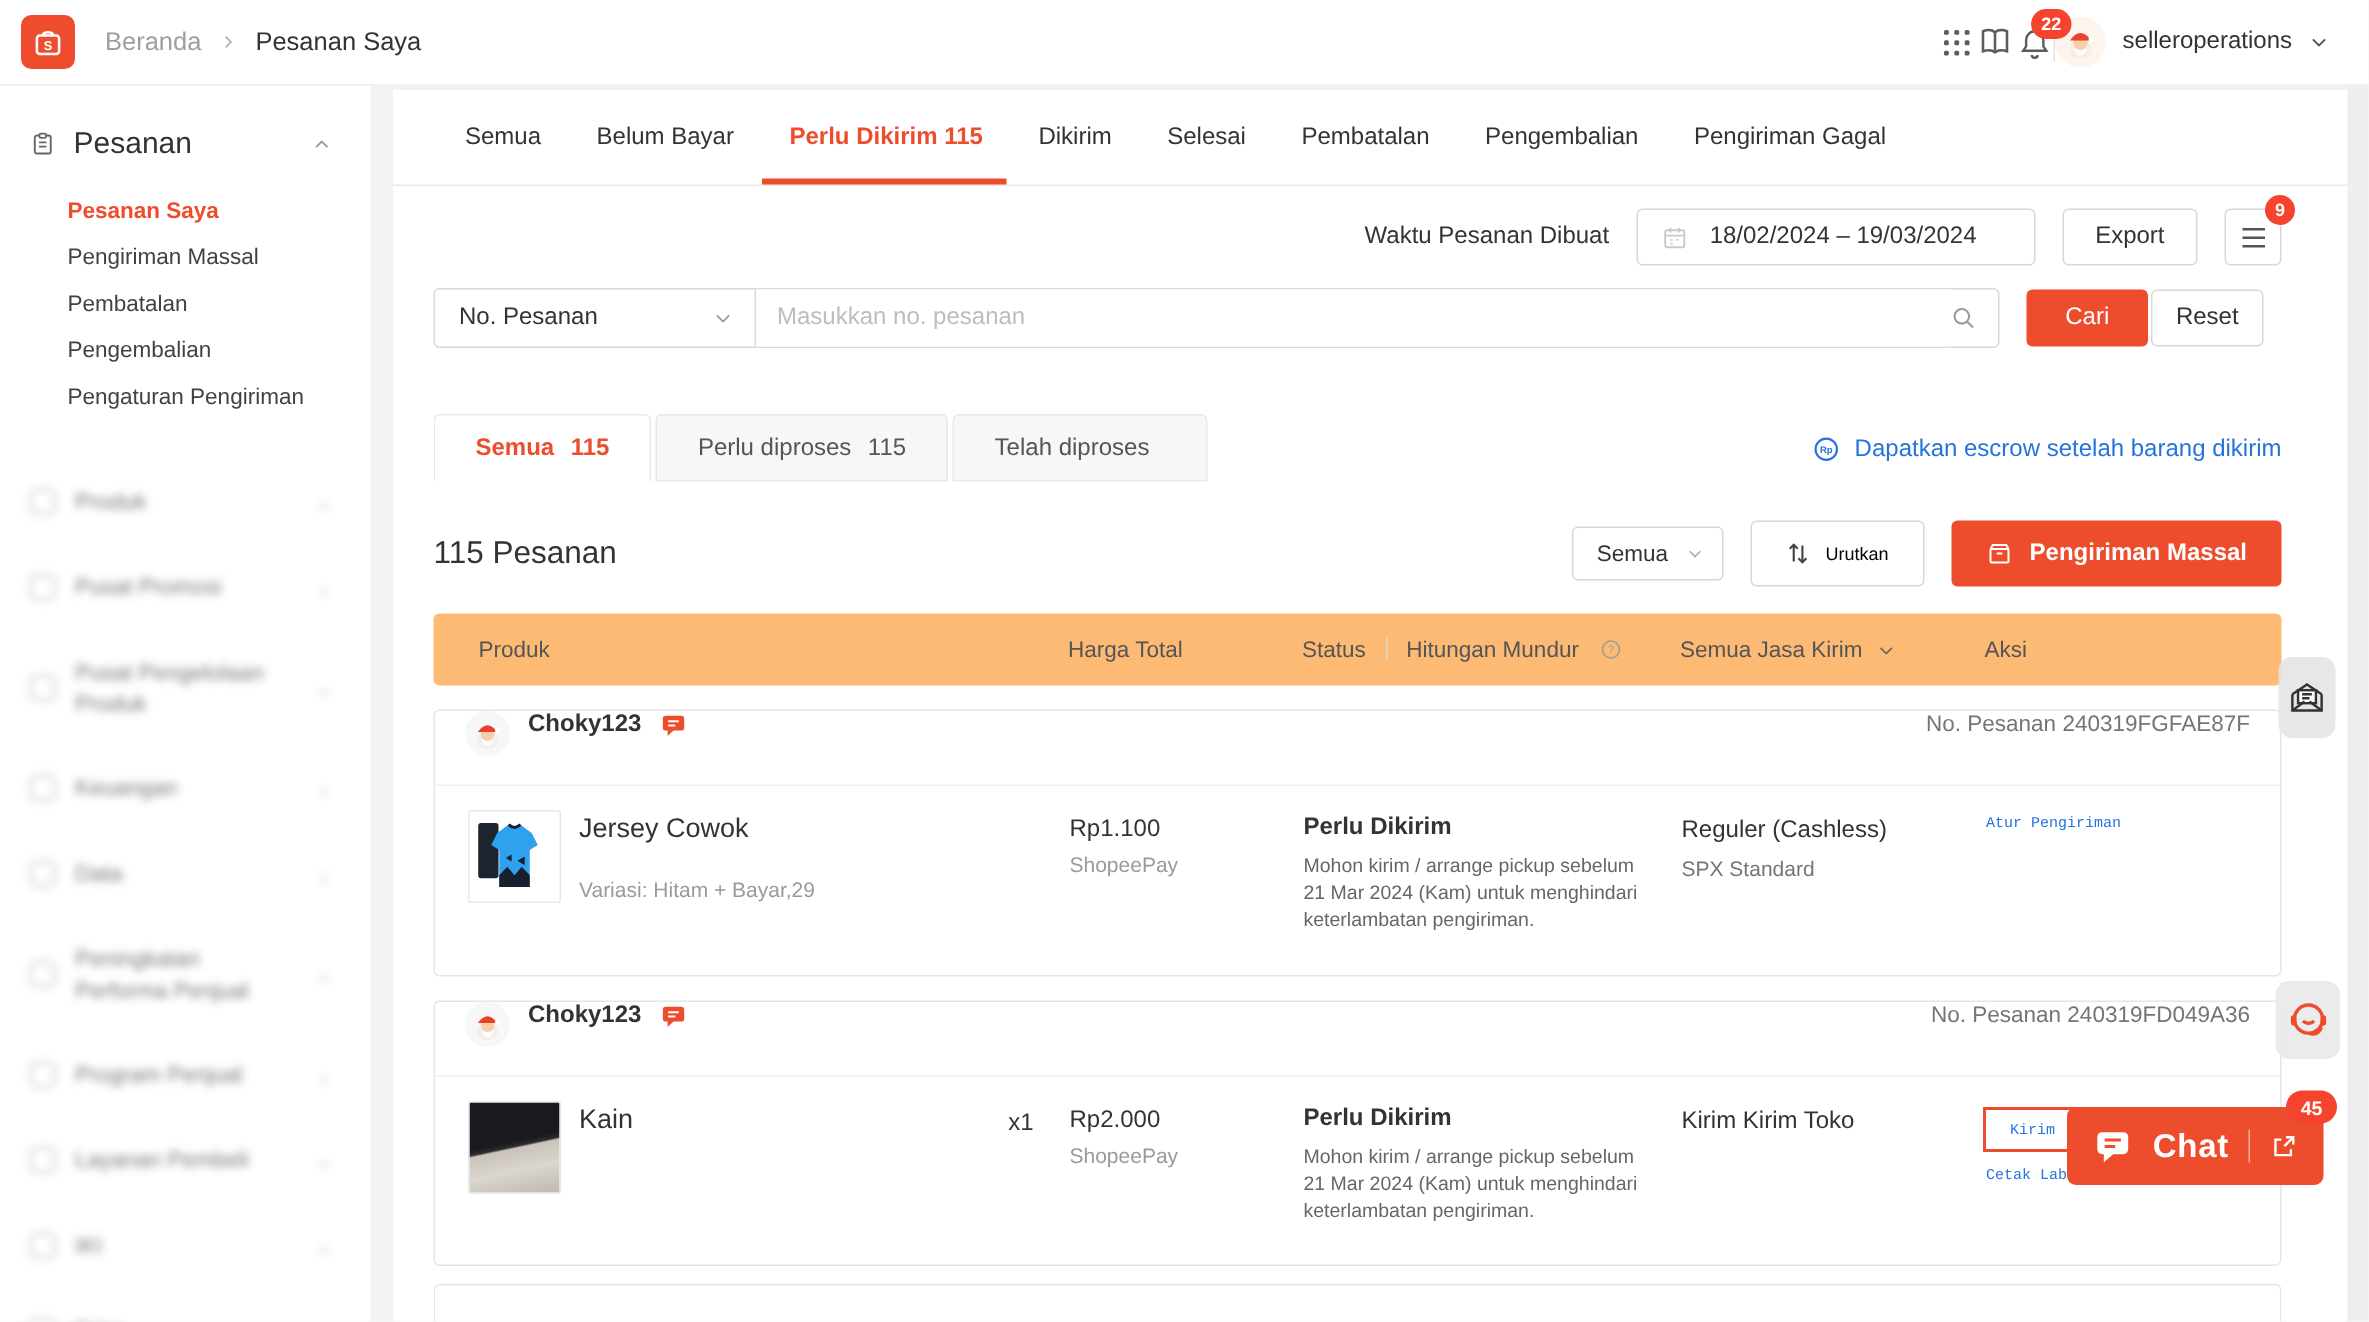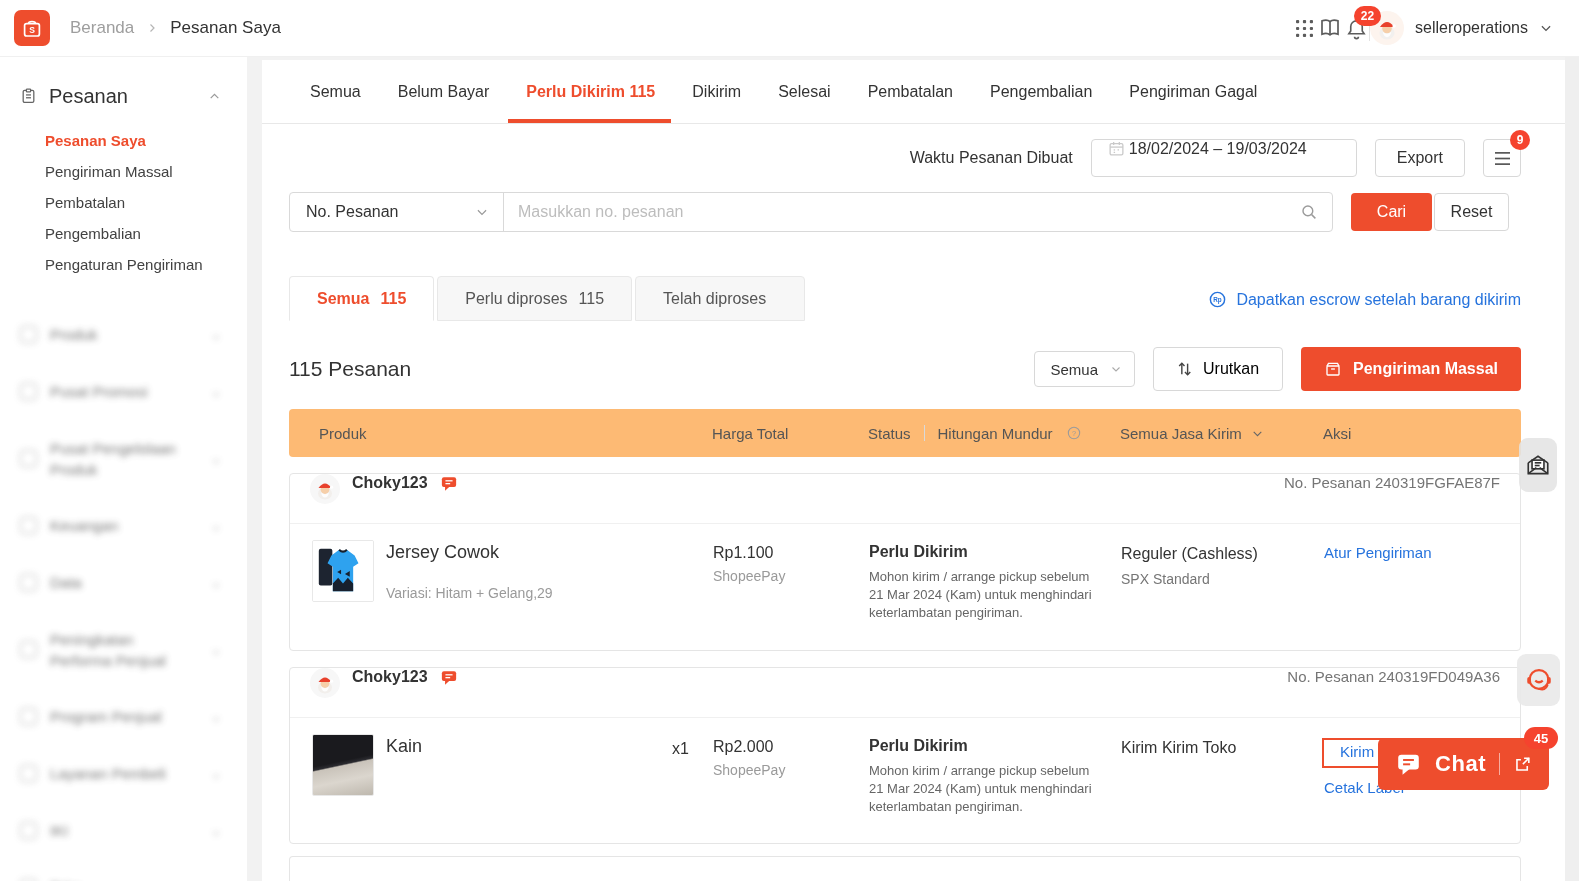--- a/index.html
+++ b/index.html
@@ -42,22 +42,22 @@
   
   .main{position:absolute;top:60px;left:262px;right:14px;bottom:0;background:#fff;overflow:hidden}
   .tabs{height:64px;border-bottom:1px solid #e8e8e8;display:flex;align-items:stretch;gap:37px;padding:0 48px}
   .tab{display:flex;align-items:center;font-size:16px;color:#333;position:relative;cursor:pointer;white-space:nowrap}
   .tab.active{color:#ee4d2d;font-weight:bold}
   .tab.active::after{content:"";position:absolute;left:-18px;right:-16px;bottom:0;height:4px;background:#ee4d2d}
 
   .content{padding:14px 44px 0 27px}
   .filter-row{display:flex;justify-content:flex-end;align-items:center;gap:18px;height:40px}
   .date-label{font-size:16px;color:#333}
-  .date-box{height:38px;border:1px solid #d8d8d8;border-radius:4px;display:flex;align-items:flex-start;
-    padding:0 16px;gap:4px;font-size:16px;color:#333;cursor:pointer;min-width:266px}
+  .date-box{height:38px;border:1px solid #d8d8d8;border-radius:4px;display:flex;align-items:center;
+    padding:0 16px;gap:15px;font-size:16px;color:#333;cursor:pointer;min-width:266px}
   .btn{height:38px;border:1px solid #d8d8d8;border-radius:4px;background:#fff;display:flex;align-items:center;
     justify-content:center;font-size:16px;color:#333;padding:0 21px;cursor:pointer;font-family:inherit}
   .filter-btn{width:38px;padding:0;position:relative}
   .badge-sm{top:-10px;right:-10px;width:20px;height:20px}
 
   .search-row{display:flex;align-items:center;margin-top:14px}
   .search-box{flex:1;height:40px;border:1px solid #d9d9d9;border-radius:4px;display:flex;align-items:center;max-width:1044px;background:#fff}
   .search-type{width:214px;align-self:stretch;border-right:1px solid #d9d9d9;display:flex;align-items:center;
     padding:0 14px 0 16px;font-size:16px;color:#333;cursor:pointer}
   .search-type .sel-label{flex:1}
@@ -72,21 +72,21 @@
     background:#f7f7f7;border:1px solid #e8e8e8;border-radius:4px 4px 0 0;margin-right:3px;cursor:pointer;white-space:nowrap}
   .subtab.active{background:#fff;color:#ee4d2d;font-weight:bold;border-bottom-color:#fff}
   .escrow{margin-left:auto;display:flex;align-items:center;gap:9px;color:#2673dd;font-size:16px;padding-bottom:12px;cursor:pointer}
 
   .list-head{display:flex;align-items:center;margin-top:26px}
   .list-title{font-size:21px;font-weight:normal;color:#333}
   .list-head-right{margin-left:auto;display:flex;align-items:center;gap:18px}
   .mini-select{height:36px;border:1px solid #d8d8d8;border-radius:4px;display:flex;align-items:center;gap:12px;
     padding:0 12px 0 15px;font-size:15px;color:#333;cursor:pointer}
   .btn-sort{height:44px;padding:0 23px;gap:11px;display:flex;align-items:center;border:1px solid #d8d8d8;
-    border-radius:4px;font-size:16px;background:#fff;cursor:pointer}
+    border-radius:4px;font-size:12px;background:#fff;cursor:pointer}
   .btn-mass{height:44px;background:#ee4d2d;border:0;color:#fff;border-radius:4px;display:flex;align-items:center;
     gap:11px;padding:0 23px;font-size:16px;font-weight:bold;cursor:pointer}
 
   .ogrid{display:grid;grid-template-columns:415px 155px 250px 200px 1fr}
   .thead{margin-top:18px;height:48px;background:#fdba74;border-radius:4px;align-items:center;font-size:15px;color:#555}
   .th-product{padding-left:30px}
   .th-price{padding-left:8px}
   .th-status{padding-left:9px;display:flex;align-items:center;gap:13px}
   .th-div{width:1px;height:16px;background:#d9d9d9}
   .th-ship{padding-left:11px;display:flex;align-items:center;gap:9px;cursor:pointer}
@@ -112,21 +112,21 @@
   .price-main{font-size:16px;color:#333;padding-top:4px}
   .price-sub{font-size:14px;color:#9a9a9a;margin-top:6px}
   .cell-status{padding-left:9px;padding-right:14px}
   .st-main{font-size:16px;font-weight:bold;color:#333;padding-top:3px}
   .st-note{font-size:13px;color:#666;line-height:1.4;margin-top:7px}
   .cell-ship{padding-left:11px}
   .ship-main{font-size:16px;color:#333;padding-top:5px}
   .ship-sub{font-size:14px;color:#757575;margin-top:8px}
   .cell-action{padding-left:14px;padding-top:4px}
   .action-stack{display:flex;flex-direction:column;gap:11px;align-items:flex-start}
-  .link{color:#2673dd;font-size:15px;cursor:pointer;background:none;border:none;font-family:Liberation Sans, sans-serif;padding:0}
+  .link{color:#2673dd;font-size:10px;cursor:pointer;background:none;border:none;font-family:Liberation Mono, monospace;padding:0}
   .kirim-box{border:2px solid #ee4d2d;padding:3px 16px 5px;margin-left:-2px}
 
   .pagination-card{margin-top:12px;border:1px solid #e5e5e5;border-bottom:none;border-radius:4px 4px 0 0;
     height:74px;display:flex;align-items:center;justify-content:flex-end;padding:0 44px 6px 0}
   .page,.page-nav{min-width:34px;height:34px;display:flex;align-items:center;justify-content:center;
     font-size:16px;color:#555;margin-left:4px;cursor:pointer;background:none;border:none;font-family:inherit}
   .page.active{color:#ee4d2d;font-weight:bold}
   .page-nav.disabled{cursor:default}
 
   
@@ -469,21 +469,21 @@
               <rect x="6" y="8" width="14" height="38" rx="2" fill="#1d2430"></rect>
               <path d="M19 15 L27 9 Q31 13 35 9 L43 15 L47 23 L41.5 26.5 L41.5 52 L20.5 52 L20.5 26.5 L15 23 Z" fill="#2ea2ef"></path>
               <path d="M20.5 44 L26 38 L31 44 L36 38 L41.5 44 L41.5 52 L20.5 52 Z" fill="#17202e"></path>
               <polygon points="33,34 38,31 38,37" fill="#17202e"></polygon>
               <polygon points="25,32 29,29.6 29,34.4" fill="#17202e"></polygon>
               <path d="M27 9 Q31 13 35 9" fill="none" stroke="#16202c" stroke-width="2"></path>
             </svg>
           </span>
           <div class="pinfo">
             <span class="pname">Jersey Cowok</span>
-            <span class="pvar">Variasi: Hitam + Gelang,29</span>
+            <span class="pvar">Variasi: Hitam + Bayar,29</span>
           </div>
           <span class="pqty"></span>
         </div>
         <div class="cell-price">
           <div class="price-main">Rp1.100</div>
           <div class="price-sub">ShopeePay</div>
         </div>
         <div class="cell-status">
           <div class="st-main">Perlu Dikirim</div>
           <div class="st-note">Mohon kirim / arrange pickup sebelum 21 Mar 2024 (Kam) untuk menghindari keterlambatan pengiriman.</div>

